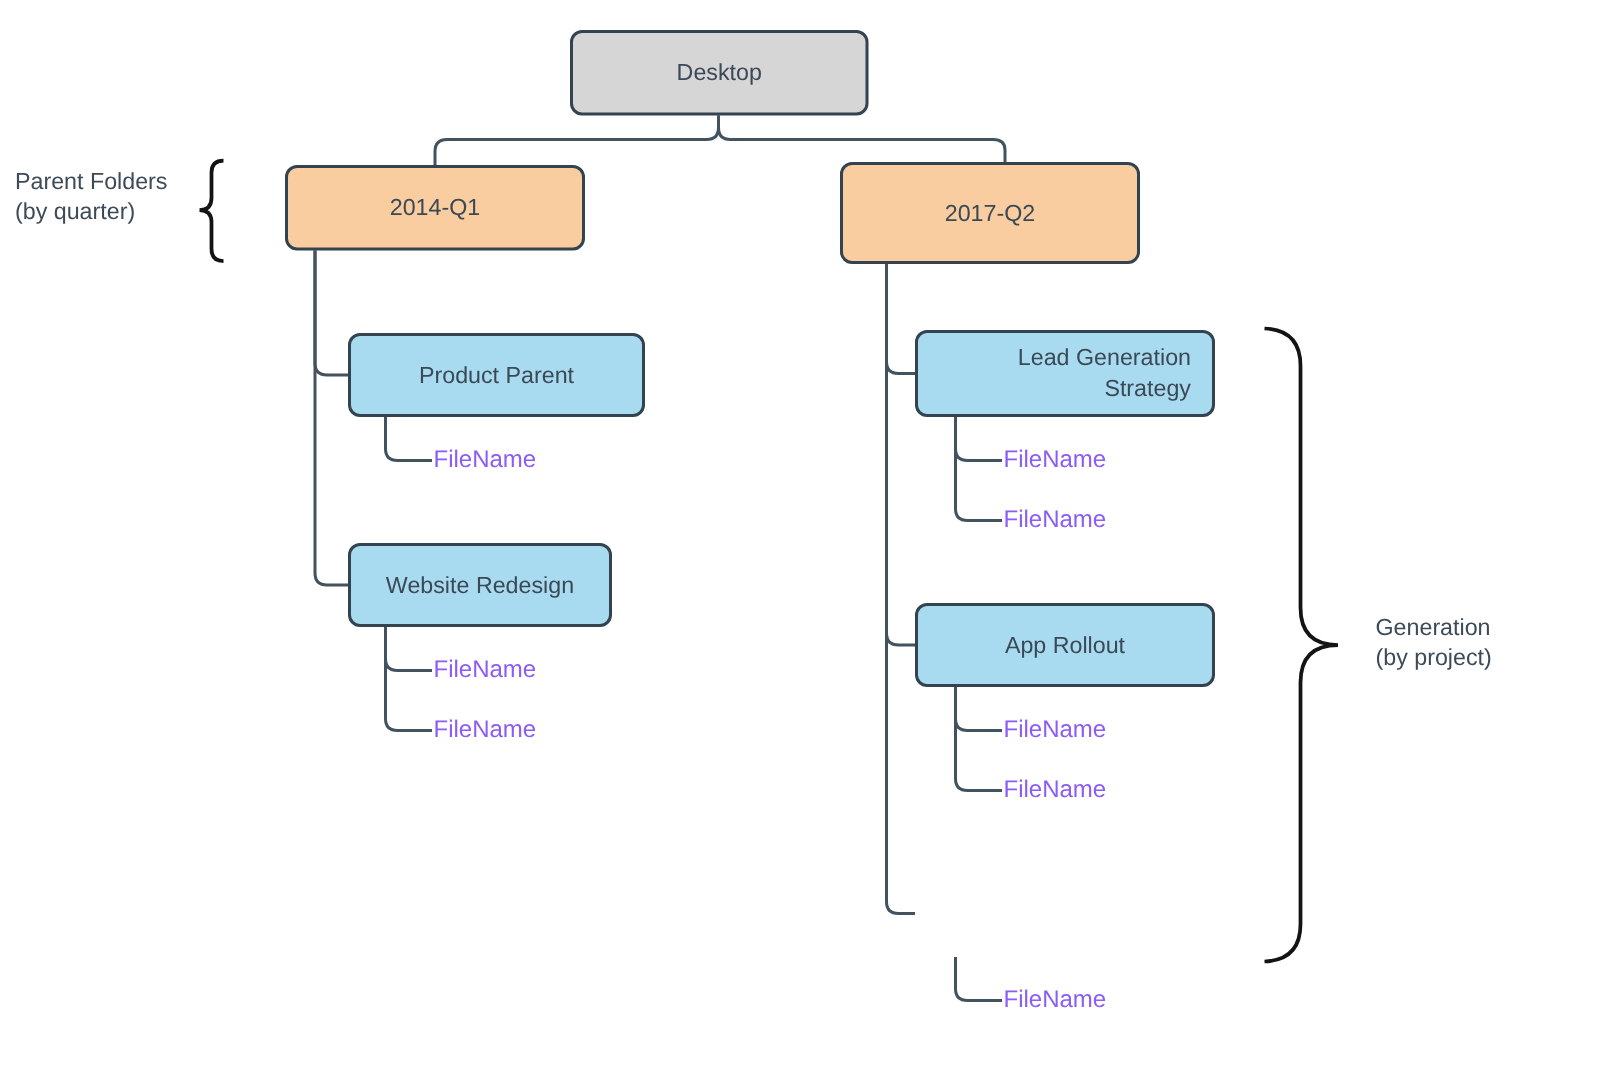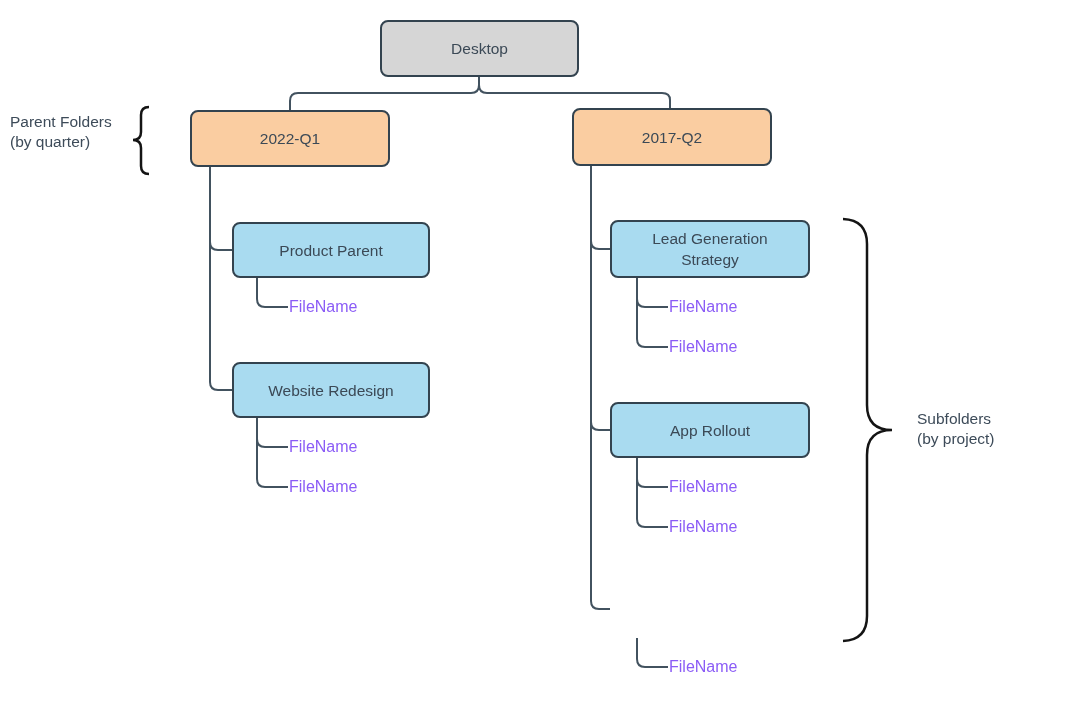--- a/index.html
+++ b/index.html
@@ -23,21 +23,21 @@
   }
   .node {
     position: absolute;
     z-index: 2;
     box-sizing: border-box;
     border: 2px solid #33434f;
     border-radius: 8px;
     display: flex;
     align-items: center;
     justify-content: center;
-    text-align: center;
+    text-align: right;
     font-size: 15.5px;
     line-height: 21px;
     color: #3b4956;
     padding: 4px 14px;
   }
   .node--root    { background: #d6d6d6; }
   .node--quarter { background: #facda1; }
   .node--project { background: #a9dbf0; }
   .file-label {
     position: absolute;
@@ -92,30 +92,30 @@
 
       <path d="M 843 219 Q 867 220 867 244 L 867 405 Q 867 430 892 430 Q 867 430 867 455 L 867 616 Q 867 640 843 641"></path>
     </g>
   </svg>
 
   <div class="node node--root" style="left:380px; top:20px; width:199px; height:57px;">
     <span>Desktop</span>
   </div>
 
   <div class="node node--quarter" style="left:190px; top:110px; width:200px; height:57px;">
-    <span>2022-Q1</span>
+    <span>2014-Q1</span>
   </div>
-  <div class="node node--quarter" style="left:572px; top:108px; width:200px; height:58px;">
+  <div class="node node--quarter" style="left:560px; top:108px; width:200px; height:68px;">
     <span>2017-Q2</span>
   </div>
 
   <div class="node node--project" style="left:232px; top:222px; width:198px; height:56px;">
     <span>Product Parent</span>
   </div>
-  <div class="node node--project" style="left:232px; top:362px; width:198px; height:56px;">
+  <div class="node node--project" style="left:232px; top:362px; width:176px; height:56px;">
     <span>Website Redesign</span>
   </div>
 
   <div class="node node--project" style="left:610px; top:220px; width:200px; height:58px;">
     <span>Lead Generation Strategy</span>
   </div>
   <div class="node node--project" style="left:610px; top:402px; width:200px; height:56px;">
     <span>App Rollout</span>
   </div>
 
@@ -126,17 +126,17 @@
   <span class="file-label" style="left:669px; top:336px;">FileName</span>
   <span class="file-label" style="left:669px; top:476px;">FileName</span>
   <span class="file-label" style="left:669px; top:516px;">FileName</span>
   <span class="file-label" style="left:669px; top:656px;">FileName</span>
 
   <div class="annotation" style="left:10px; top:112px; width:122px;">
     <div>Parent Folders</div>
     <div>(by quarter)</div>
   </div>
   <div class="annotation" style="left:917px; top:409px; width:120px;">
-    <div>Subfolders</div>
+    <div>Generation</div>
     <div>(by project)</div>
   </div>
 
 </div>
 
 </body></html>

